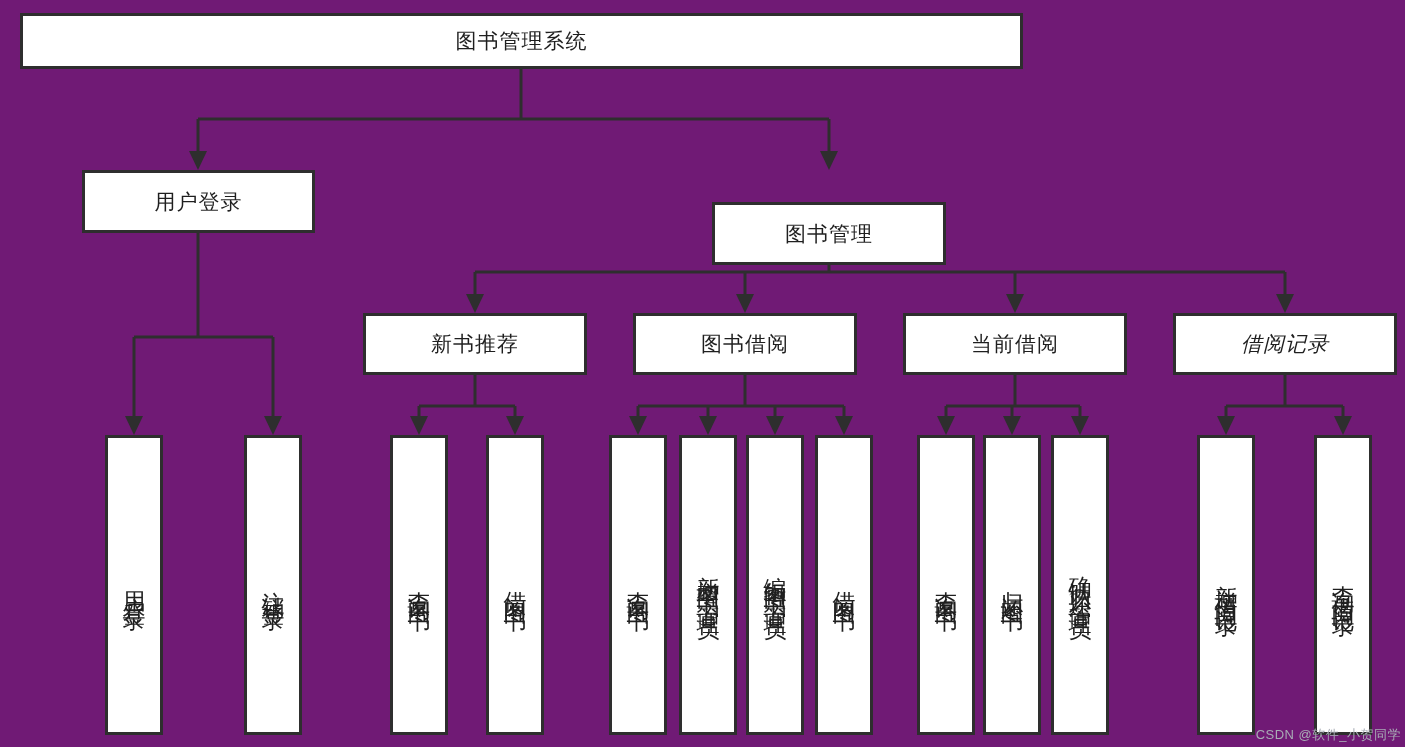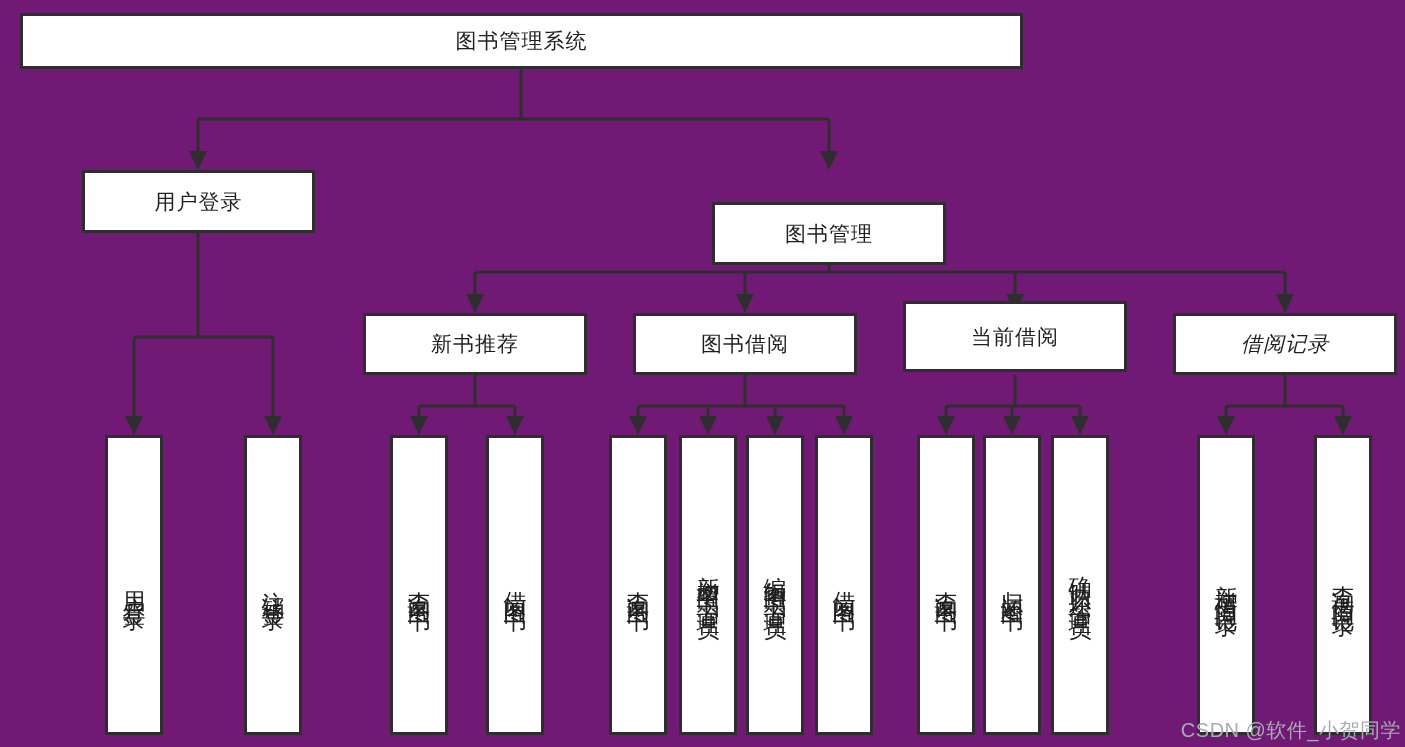--- a/index.html
+++ b/index.html
@@ -37,21 +37,21 @@
     text-orientation: mixed;
     font-size: 23px;
     letter-spacing: 6px;
     line-height: 1;
     white-space: nowrap;
   }
   .watermark {
     position: absolute;
     right: 4px;
     bottom: 3px;
-    font-size: 20px;
+    font-size: 13px;
     color: #a8acb5;
     letter-spacing: 0.5px;
     white-space: nowrap;
   }
 </style>
 </head>
 <body>
 
 <div class="stage">
 
@@ -105,21 +105,21 @@
   <div class="node" style="left:712px; top:170px; width:234px; height:63px;margin-top:32px;">
     <span class="hlabel">图书管理</span>
   </div>
 
   <div class="node" style="left:363px; top:313px; width:224px; height:62px;">
     <span class="hlabel">新书推荐</span>
   </div>
   <div class="node" style="left:633px; top:313px; width:224px; height:62px;justify-content:center;">
     <span class="hlabel">图书借阅</span>
   </div>
-  <div class="node" style="left:903px; top:301px; width:224px; height:71px;">
+  <div class="node" style="left:903px; top:313px; width:224px; height:62px;">
     <span class="hlabel">当前借阅</span>
   </div>
   <div class="node" style="left:1173px; top:313px; width:224px; height:62px;font-style:italic;">
     <span class="hlabel">借阅记录</span>
   </div>
 
   <div class="node vnode" style="left:105px; top:435px; width:58px; height:300px;">
     <span class="vlabel">用户登录</span>
   </div>
   <div class="node vnode" style="left:244px; top:435px; width:58px; height:300px;">

